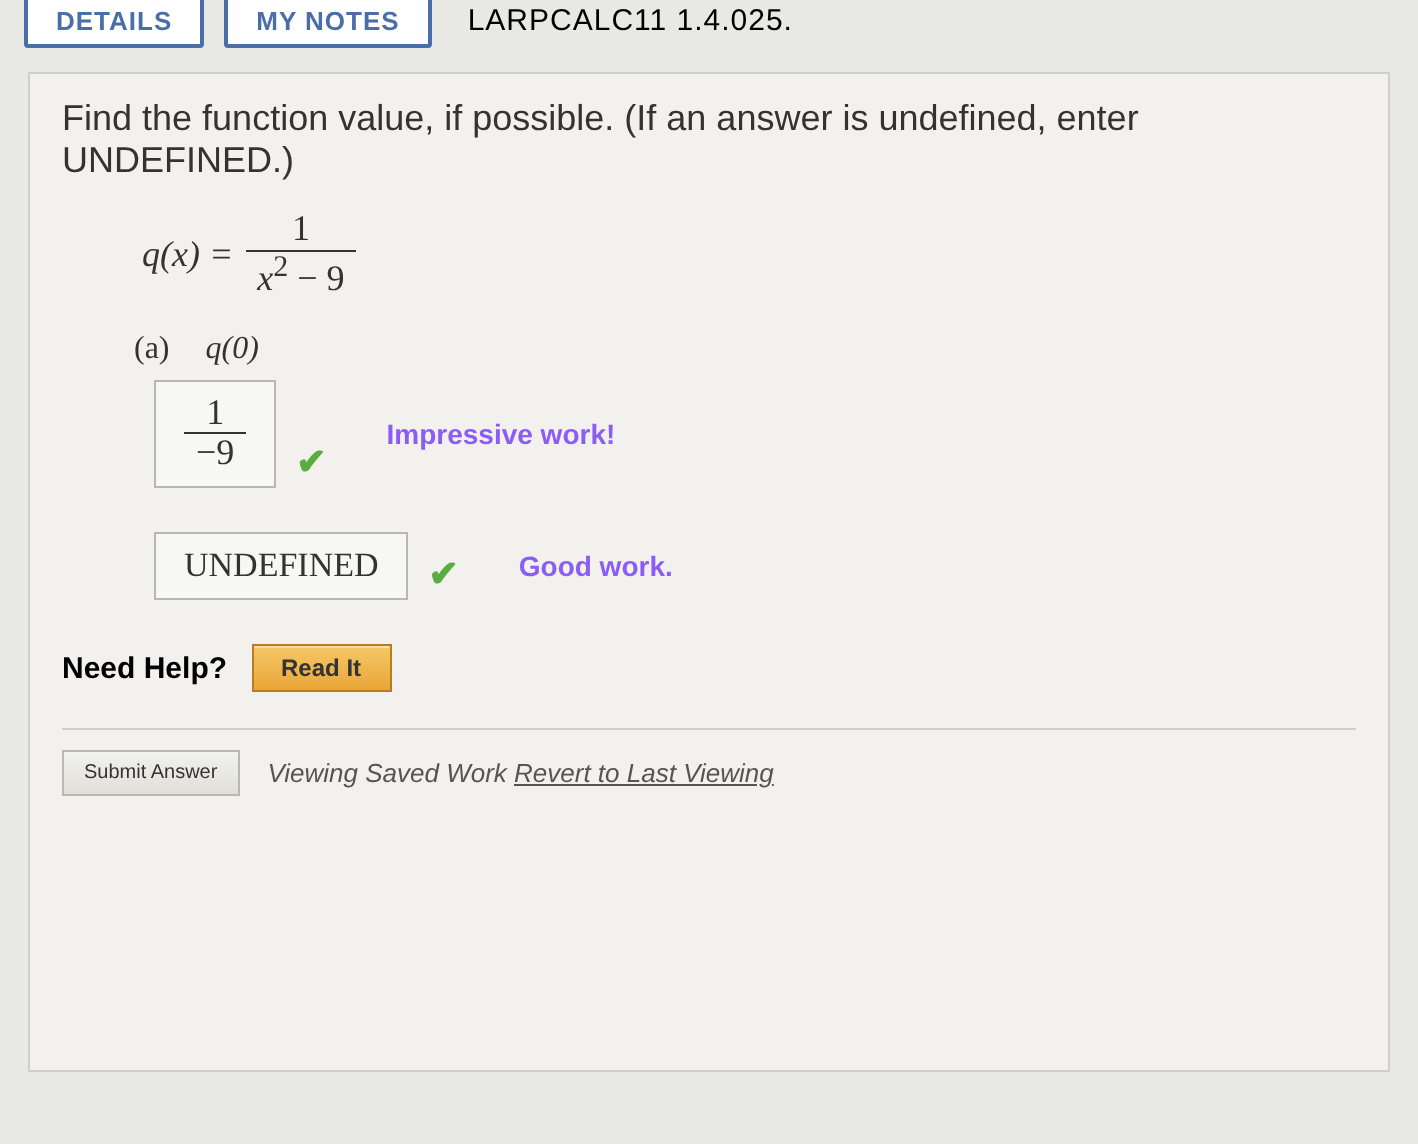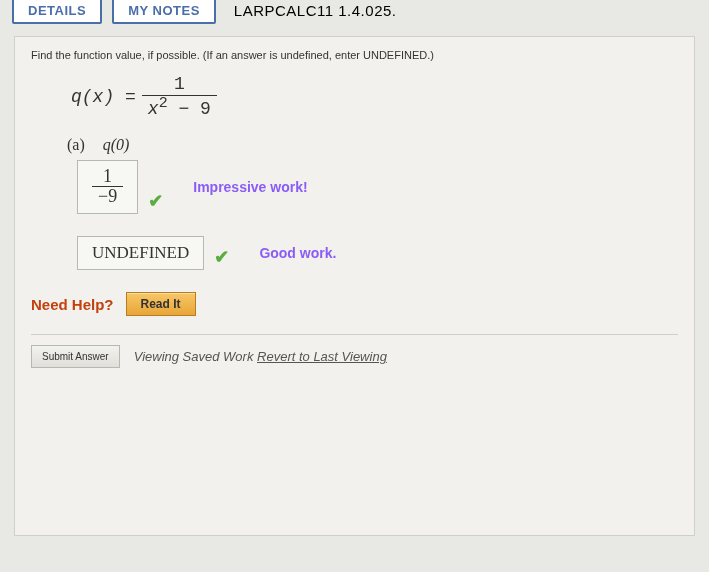--- a/index.html
+++ b/index.html
@@ -39,26 +39,26 @@
   }
   .question-box {
     margin: 10px 14px 0 14px;
     background: #f2f1ed;
     border: 1px solid #d0cfc9;
     padding: 12px 16px 0 16px;
     min-height: 500px;
     position: relative;
   }
   .prompt {
-    font-size: 11px;
+    font-size: 18px;
     color: #333;
     margin-bottom: 14px;
   }
   .func-def {
-    font-family: Liberation Mono, monospace;
+    font-family: Liberation Serif, serif;
     font-style: italic;
     font-size: 18px;
     margin: 0 0 16px 40px;
     display: flex;
     align-items: center;
   }
   .frac {
     display: inline-flex;
     flex-direction: column;
     align-items: center;
@@ -117,21 +117,21 @@
     font-size: 14px;
     margin-left: 20px;
   }
   .need-help {
     margin: 20px 0 18px 0;
     display: flex;
     align-items: center;
     gap: 12px;
   }
   .need-help-label {
-    color: #c2410c;
+    color: #000000;
     font-weight: bold;
     font-size: 15px;
   }
   .read-it-btn {
     background: linear-gradient(#f7c766, #e8a638);
     border: 1px solid #b87d1f;
     padding: 4px 14px;
     font-size: 12px;
     font-weight: bold;
     color: #333;

